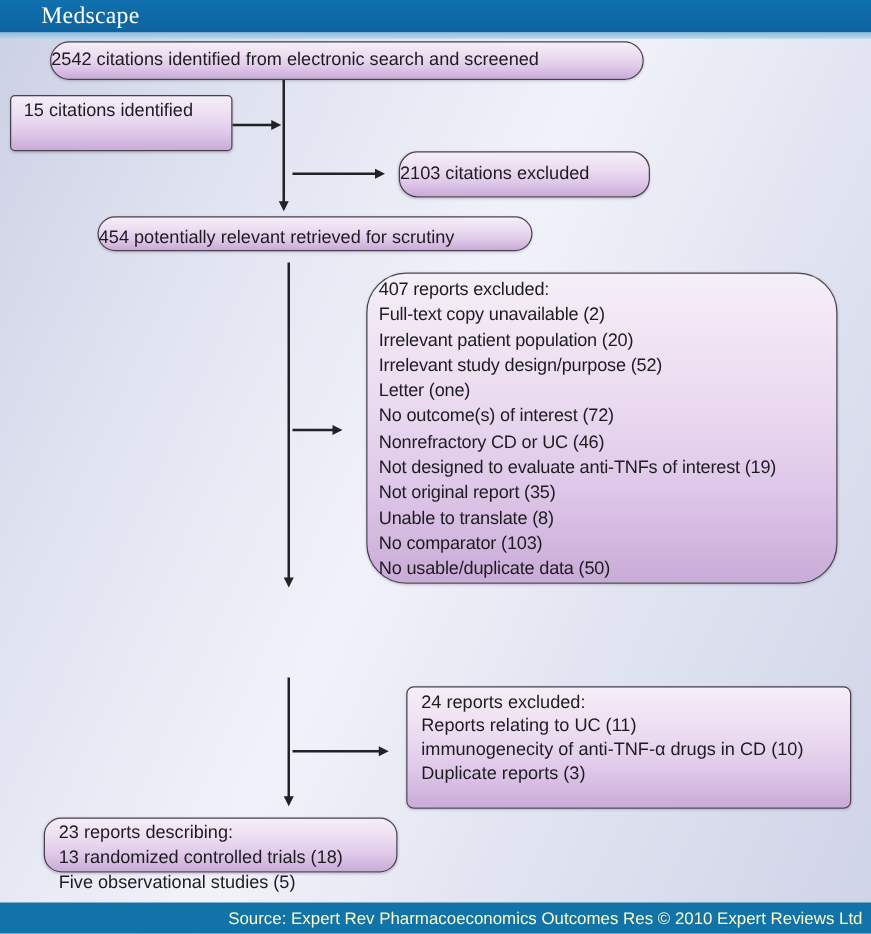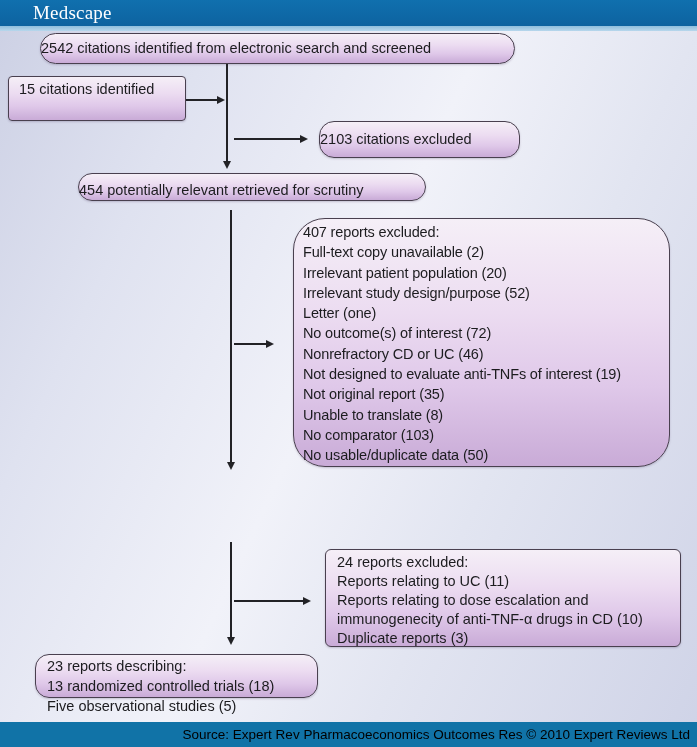--- a/index.html
+++ b/index.html
@@ -17,21 +17,21 @@
     color:#ffffff;font-size:19px;line-height:25px;padding-left:8px;
     letter-spacing:0.2px;
     margin-left:25px;
   }
   .stripe{
     position:absolute;left:0;top:26px;width:697px;height:5px;
     background:linear-gradient(180deg,#8ebedd 0%,#b8d7ec 100%);
   }
   .footer{
     position:absolute;left:0;top:722px;width:697px;height:25px;
-    background:#1173a7;color:#000000;font-size:13.5px;line-height:25px;
+    background:#1173a7;color:#fef9c3;font-size:13.5px;line-height:25px;
     text-align:right;box-sizing:border-box;padding-right:7px;
   }
   .box{
     position:absolute;box-sizing:border-box;
     border:1.5px solid #49404f;
     background:linear-gradient(180deg,#f5eff7 0%,#ecdcf1 38%,#dfc8e9 68%,#c9abd7 100%);
     color:#1c1c1f;font-size:14.5px;
     box-shadow:0 1px 2px rgba(80,60,100,0.25);
   }
   .ln{white-space:nowrap;}
@@ -84,21 +84,20 @@
     <div class="ln">Not original report (35)</div>
     <div class="ln">Unable to translate (8)</div>
     <div class="ln">No comparator (103)</div>
     <div class="ln">No usable/duplicate data (50)</div>
   </div>
 
 
   <div class="box" style="left:325px;top:549px;width:356px;height:98px;border-radius:6px;padding:3px 0 0 11px;line-height:19px;">
     <div class="ln">24 reports excluded:</div>
     <div class="ln">Reports relating to UC (11)</div>
-    <div class="ln">Reports relating to dose escalation and</div>
     <div class="ln">immunogenecity of anti-TNF-α drugs in CD (10)</div>
     <div class="ln">Duplicate reports (3)</div>
   </div>
 
   <div class="box" style="left:35px;top:654px;width:283px;height:44px;border-radius:14px;padding:1px 0 0 11px;line-height:20px;">
     <div class="ln">23 reports describing:</div>
     <div class="ln">13 randomized controlled trials (18)</div>
     <div class="ln">Five observational studies (5)</div>
   </div>
 

